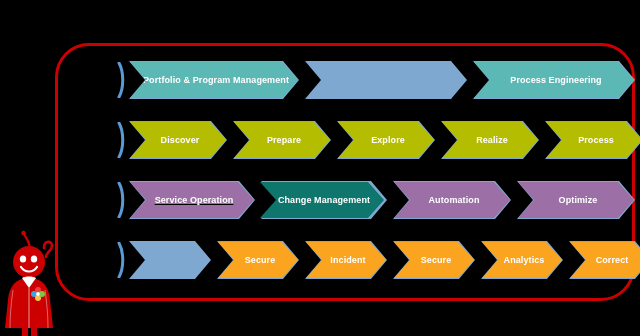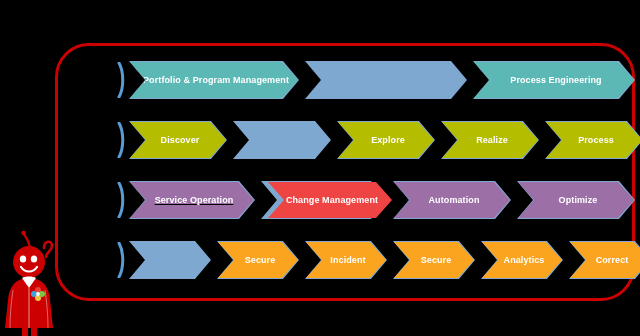--- a/index.html
+++ b/index.html
@@ -122,20 +122,23 @@
       </div>
       <div class="row" id="row-1" style="top: 122px;">
         <div class="bracket"><svg width="12" height="36" viewBox="0 0 12 36">
             <path d="M3 1 C8 10, 8 26, 3 35" stroke="#5B9BD5" stroke-width="3" fill="none" stroke-linecap="round"></path>
           </svg></div>
         <div class="chev chev-outline" style="left: 129px; width: 98px; background: rgb(127, 168, 208);"></div>
         <div class="chev" style="left: 130px; width: 96px; background: rgb(181, 189, 0);">
           <span class="lbl">Discover</span>
         </div>
         <div class="chev chev-outline" style="left: 233px; width: 98px; background: rgb(127, 168, 208);"></div>
+        <div class="chev" style="left: 234px; width: 96px; background: rgb(181, 189, 0);">
+          <span class="lbl">Prepare</span>
+        </div>
         <div class="chev chev-outline" style="left: 337px; width: 98px; background: rgb(127, 168, 208);"></div>
         <div class="chev" style="left: 338px; width: 96px; background: rgb(181, 189, 0);">
           <span class="lbl">Explore</span>
         </div>
         <div class="chev chev-outline" style="left: 441px; width: 98px; background: rgb(127, 168, 208);"></div>
         <div class="chev" style="left: 442px; width: 96px; background: rgb(181, 189, 0);">
           <span class="lbl">Realize</span>
         </div>
         <div class="chev chev-outline" style="left: 545px; width: 98px; background: rgb(127, 168, 208);"></div>
         <div class="chev" style="left: 546px; width: 96px; background: rgb(181, 189, 0);">
@@ -144,21 +147,21 @@
       </div>
       <div class="row" id="row-2" style="top: 182px;">
         <div class="bracket"><svg width="12" height="36" viewBox="0 0 12 36">
             <path d="M3 1 C8 10, 8 26, 3 35" stroke="#5B9BD5" stroke-width="3" fill="none" stroke-linecap="round"></path>
           </svg></div>
         <div class="chev chev-outline" style="left: 129px; width: 126px; background: rgb(127, 168, 208);"></div>
         <div class="chev" style="left: 130px; width: 124px; background: rgb(156, 111, 166); text-decoration: underline;">
           <span class="lbl">Service Operation</span>
         </div>
         <div class="chev chev-outline" style="left: 261px; width: 126px; background: rgb(127, 168, 208);"></div>
-        <div class="chev" style="left: 268px; width: 124px; background: #ef4444; align-items: center;">
+        <div class="chev" style="left: 260px; width: 124px; background: #0f766e; align-items: center;">
           <span class="lbl">Change Management</span>
         </div>
         <div class="chev chev-outline" style="left: 393px; width: 118px; background: rgb(127, 168, 208);"></div>
         <div class="chev" style="left: 394px; width: 116px; background: rgb(156, 111, 166);">
           <span class="lbl">Automation</span>
         </div>
         <div class="chev chev-outline" style="left: 517px; width: 118px; background: rgb(127, 168, 208);"></div>
         <div class="chev" style="left: 518px; width: 116px; background: rgb(156, 111, 166);">
           <span class="lbl">Optimize</span>
         </div>

